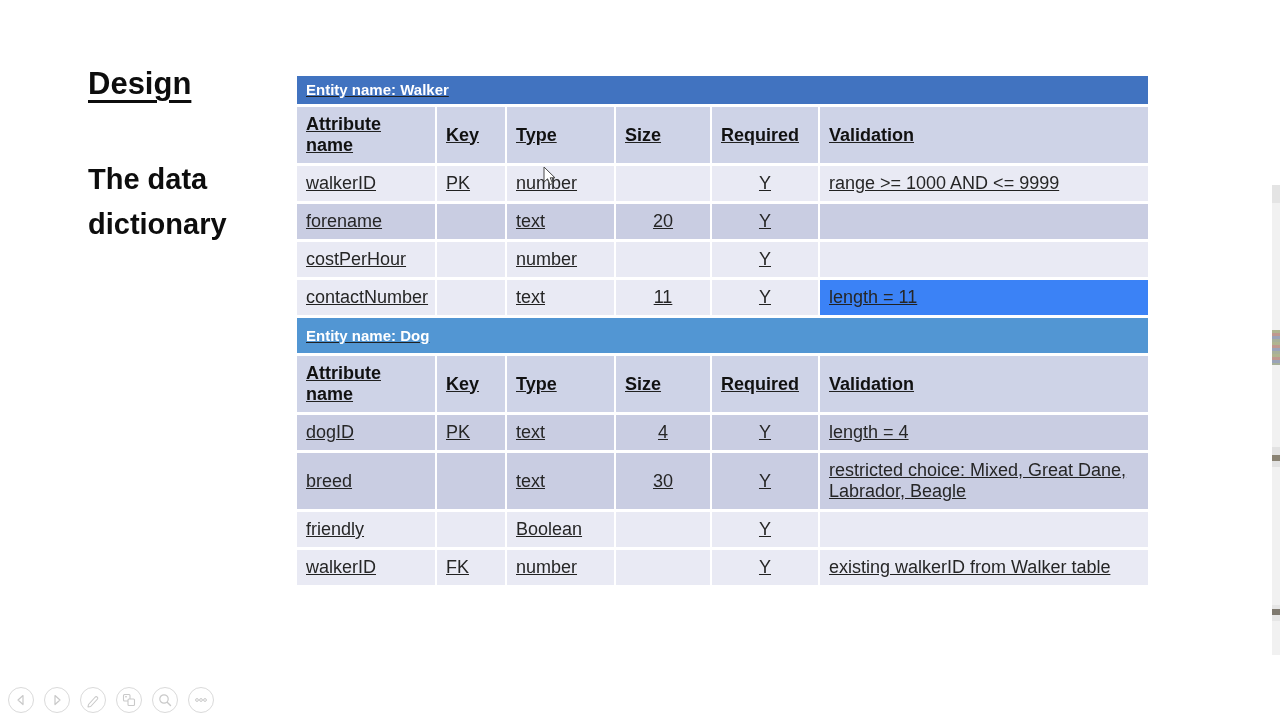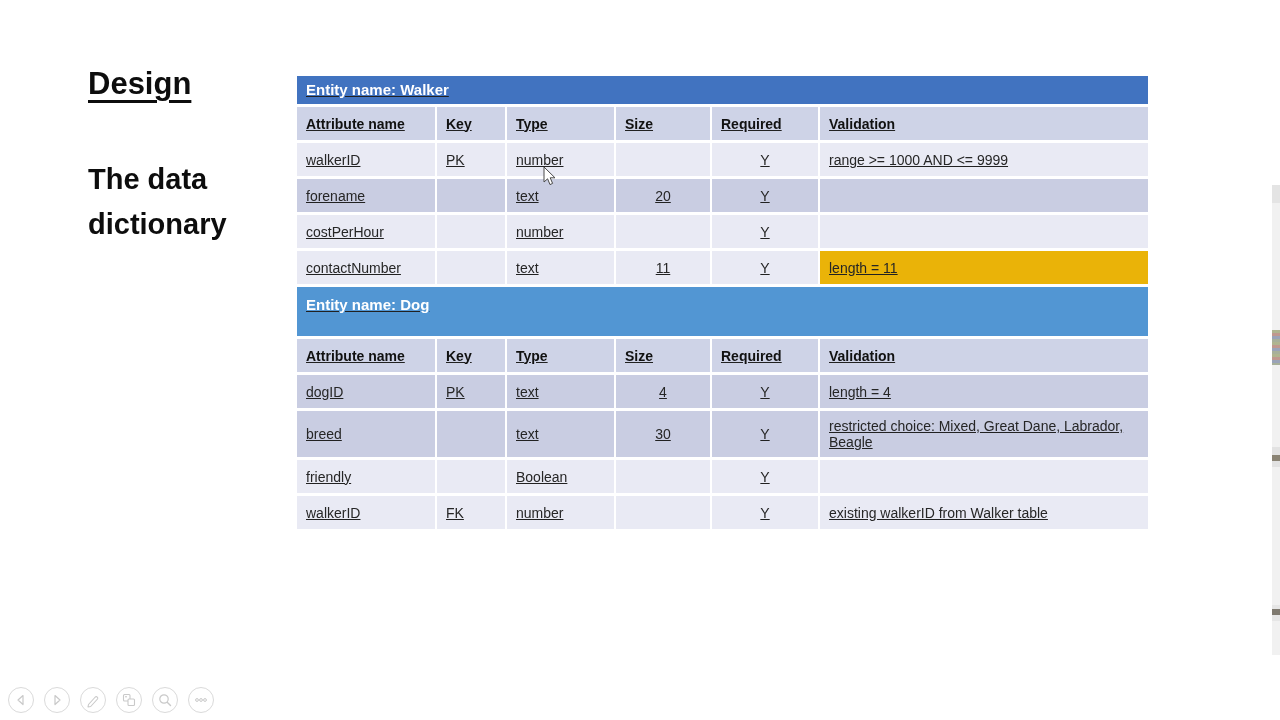--- a/index.html
+++ b/index.html
@@ -26,25 +26,25 @@
   }
 
   
   .tables-wrap { position: absolute; left: 297px; top: 76px; width: 851px; }
   .entity-block { width: 100%; text-decoration: underline; }
   .entity-bar {
     width: 100%; height: 28px; line-height: 28px;
     padding-left: 9px; margin-bottom: 3px;
     color: #ffffff; font-weight: bold; font-size: 15px;
   }
-  .entity-block.second .entity-bar { height: 49px; line-height: 35px; }
+  .entity-block.second .entity-bar { height: 35px; line-height: 35px; }
   table.dict {
     width: 100%; table-layout: fixed;
     border-collapse: separate; border-spacing: 0;
-    font-size: 14px;
+    font-size: 18px;
   }
   table.dict th, table.dict td {
     border-right: 2px solid #ffffff;
     border-bottom: 3px solid #ffffff;
     padding: 7px 9px;
     height: 36px;
     vertical-align: middle;
     text-align: left;
     overflow: hidden;
     color: #262626;
@@ -143,21 +143,21 @@
             <td class="al-c" style="background: rgb(233, 234, 244);"></td>
             <td class="al-c" style="background: rgb(233, 234, 244);">Y</td>
             <td style="background: rgb(233, 234, 244);"></td>
           </tr>
           <tr>
             <td style="background: rgb(233, 234, 244);">contactNumber</td>
             <td style="background: rgb(233, 234, 244);"></td>
             <td style="background: rgb(233, 234, 244);">text</td>
             <td class="al-c" style="background: rgb(233, 234, 244);">11</td>
             <td class="al-c" style="background: rgb(233, 234, 244);">Y</td>
-            <td style="background: #eab308;">length = 11</td>
+            <td style="background: #3b82f6;">length = 11</td>
           </tr>
         </tbody>
       </table>
     </div>
     <div class="entity-block second">
       <div class="entity-bar" style="background: rgb(82, 150, 211); color: rgb(255, 255, 255);">Entity name: Dog</div>
       <table class="dict">
         <colgroup>
           <col style="width: 140px;">
           <col style="width: 70px;">

